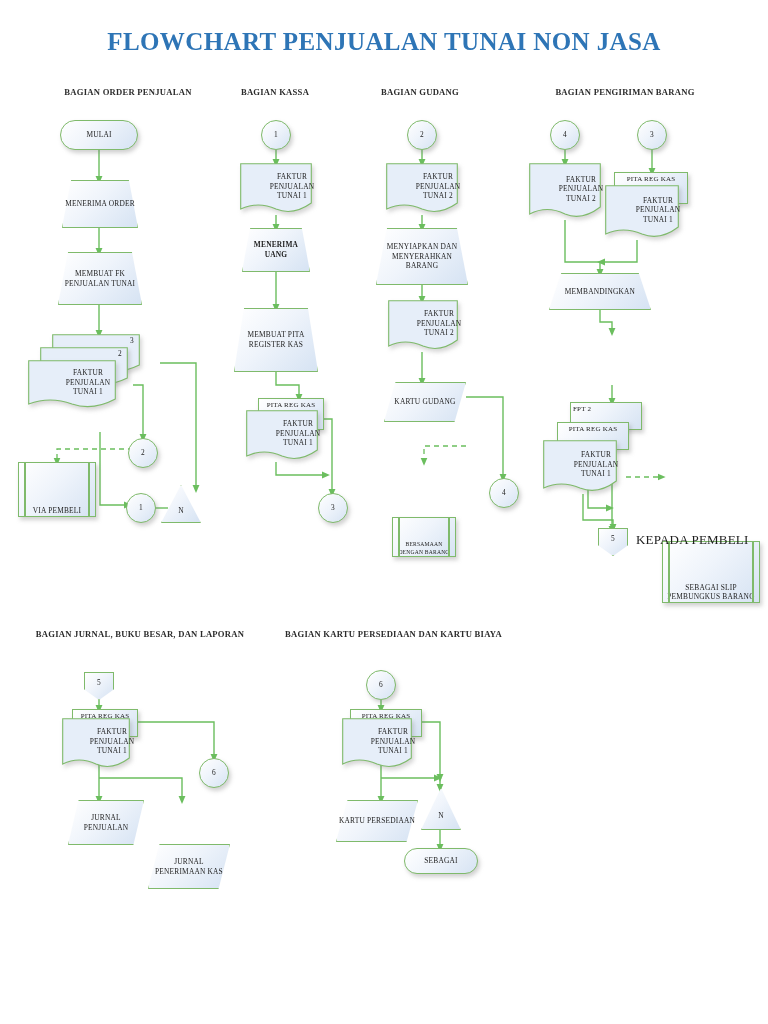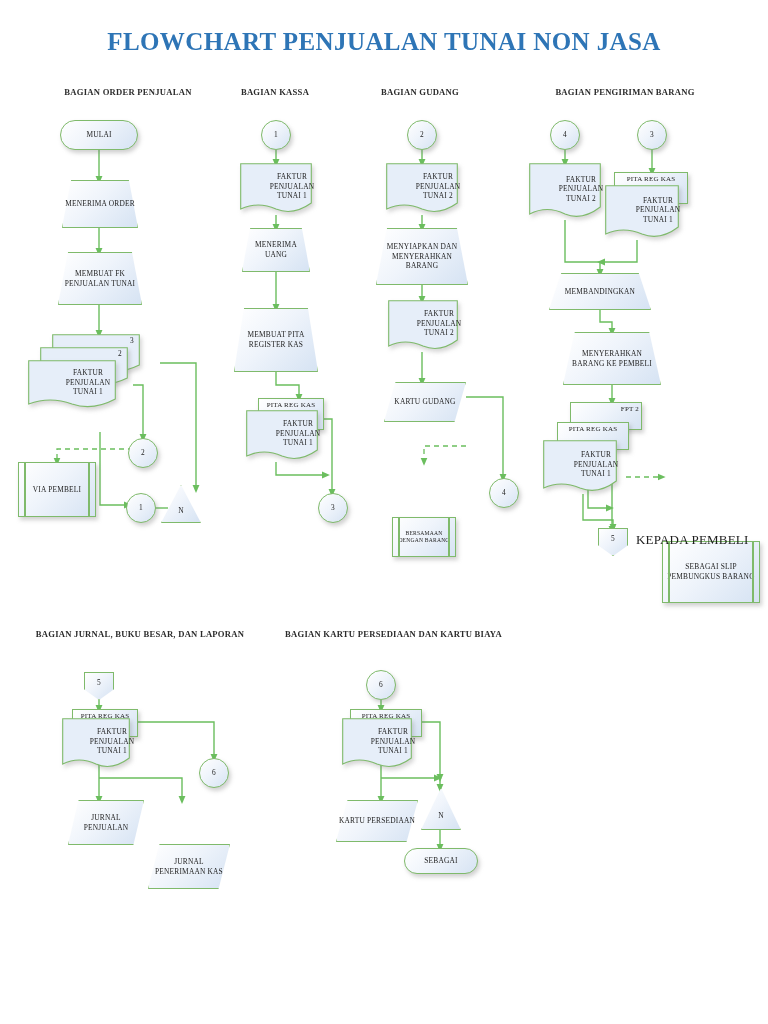--- a/index.html
+++ b/index.html
@@ -97,21 +97,21 @@
   .n-pent{border:none;background:none;filter:none;}
   .n-pent .shape{
     position:absolute;inset:0;
     background:linear-gradient(135deg,#ffffff 0%,#eff4fb 45%,#d6e3f3 100%);
     border:1px solid #7FBA6B;
     clip-path:polygon(0 0,100% 0,100% 62%,50% 100%,0 62%);
     filter:drop-shadow(2px 3px 2px rgba(120,120,120,.3));
   }
   .n-pent .tx{position:relative;z-index:2;padding-bottom:7px;}
   
-  .n-note{position:relative;}
+  .n-note{position:relative;align-items:flex-end;}
   .n-note:before,.n-note:after{
     content:"";position:absolute;top:-1px;bottom:-1px;width:0;
     border-left:1px solid #7FBA6B;border-right:1px solid #7FBA6B;
   }
   .n-note:before{left:5px;}
   .n-note:after{right:5px;}
 
   
   .n-strip{
     font-size:7px;
@@ -287,21 +287,21 @@
 
   <div class="node n-doc" style="left:240px;top:163px;width:72px;height:52px;">
     <span class="shape">
       <svg width="72" height="52" viewBox="0 0 72 52" preserveAspectRatio="none">
         <path d="M0.7,0.7 H71.3 V40 Q53,53 36,46 Q18,38 0.7,46 Z" fill="#e6eef9" stroke="#7FBA6B" stroke-width="1.1"></path>
       </svg>
     </span>
     <span class="tx">FAKTUR PENJUALAN TUNAI 1</span>
   </div>
 
-  <div class="node n-trap" style="left:242px;top:228px;width:68px;height:44px;">
+  <div class="node n-trap" style="left:242px;top:228px;width:68px;height:44px;font-weight:bold;">
     <span class="shape"></span>
     <span class="tx">MENERIMA UANG</span>
   </div>
 
   <div class="node n-trap" style="left:234px;top:308px;width:84px;height:64px;">
     <span class="shape"></span>
     <span class="tx">MEMBUAT PITA REGISTER KAS</span>
   </div>
 
   <div class="node n-strip" style="left:258px;top:398px;width:66px;height:32px;justify-content:center;">
@@ -388,26 +388,22 @@
       </svg>
     </span>
     <span class="tx">FAKTUR PENJUALAN TUNAI 1</span>
   </div>
 
   <div class="node n-trap" style="left:549px;top:273px;width:102px;height:37px;">
     <span class="shape"></span>
     <span class="tx">MEMBANDINGKAN</span>
   </div>
 
-  <div class="node n-trap" style="left:563px;top:332px;width:98px;height:53px;">
-    <span class="shape"></span>
-    <span class="tx">MENYERAHKAN BARANG KE PEMBELI</span>
-  </div>
-
-  <div class="node n-strip" style="left:570px;top:402px;width:72px;height:28px;justify-content:flex-end;">
+
+  <div class="node n-strip" style="left:570px;top:402px;width:72px;height:28px;justify-content:flex-start;">
     <span class="tx">FPT 2</span>
   </div>
 
   <div class="node n-strip" style="left:557px;top:422px;width:72px;height:28px;justify-content:center;">
     <span class="tx">PITA REG KAS</span>
   </div>
 
   <div class="node n-doc" style="left:543px;top:440px;width:74px;height:54px;">
     <span class="shape">
       <svg width="74" height="54" viewBox="0 0 74 54" preserveAspectRatio="none">

